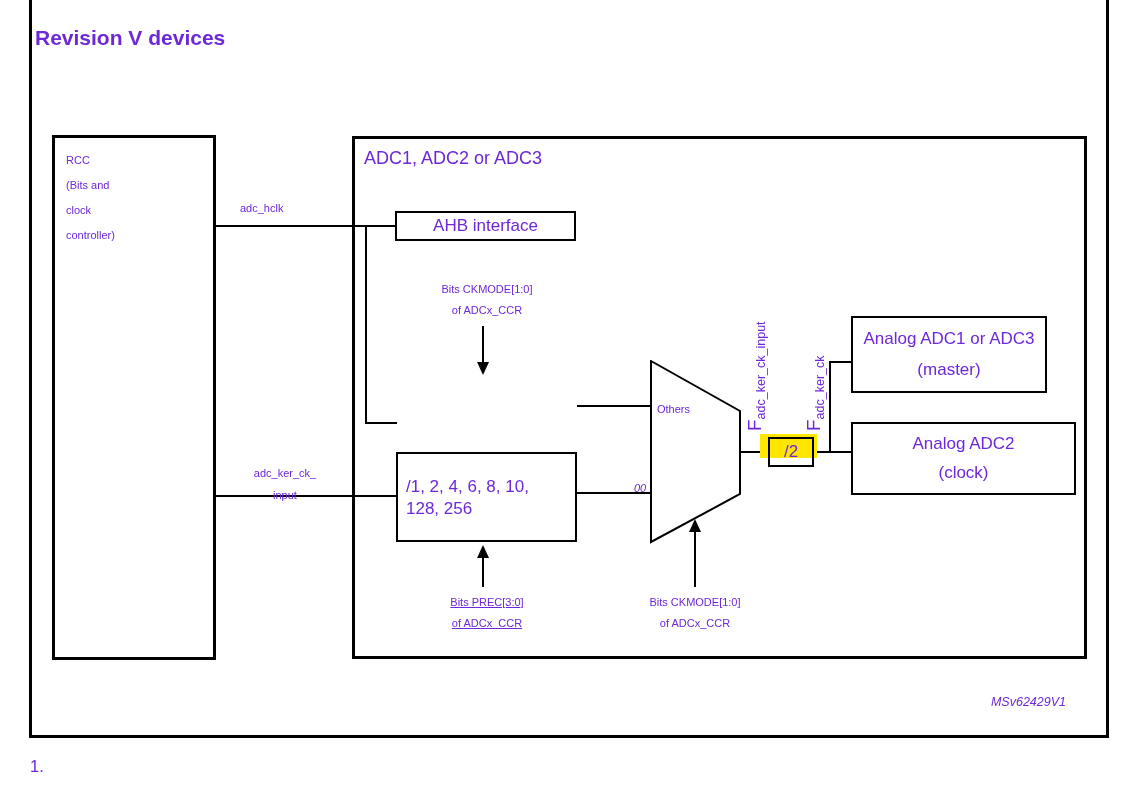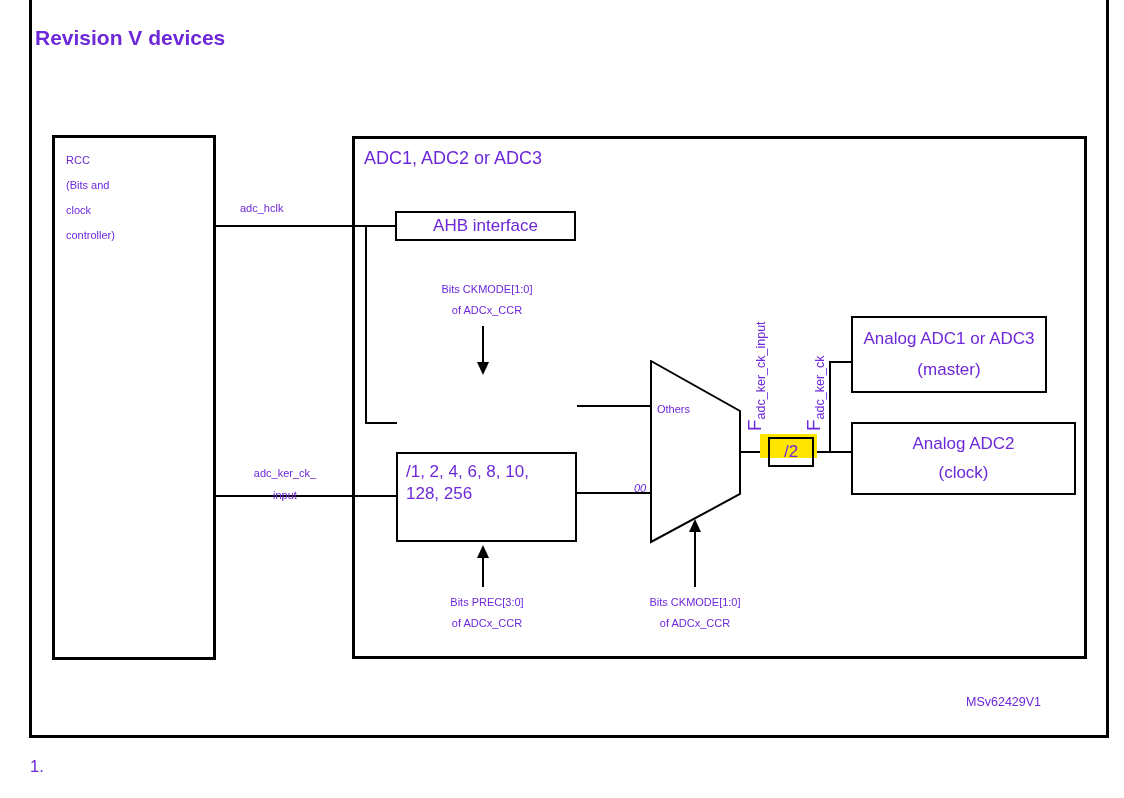--- a/index.html
+++ b/index.html
@@ -64,28 +64,28 @@
   <div class="vline" style="left:482px;top:326px;height:38px;"></div>
   <div class="arrow-down" style="left:477px;top:362px;"></div>
 
 
   <div class="hline" style="left:216px;top:495px;width:180px;"></div>
   <div class="label stack center" style="left:222px;top:446px;width:126px;line-height:22px;margin-top:16px;">
     <span>adc_ker_ck_</span>
     <span>input</span>
   </div>
 
-  <div class="box stack" style="left:396px;top:452px;width:181px;height:90px;font-size:17px;line-height:22px;padding:7px 0 0 8px;">
+  <div class="box stack" style="left:396px;top:452px;width:181px;height:90px;font-size:17px;line-height:22px;padding:22px 0 0 8px;">
     <span>/1, 2, 4, 6, 8, 10,</span>
     <span>128, 256</span>
   </div>
 
   <div class="arrow-up" style="left:477px;top:545px;"></div>
   <div class="vline" style="left:482px;top:556px;height:31px;"></div>
-  <div class="label stack center" style="left:397px;top:592px;width:180px;line-height:21px;">
+  <div class="label stack center" style="left:397px;top:592px;width:180px;line-height:21px;text-decoration:underline;">
     <span>Bits PREC[3:0]</span>
     <span>of ADCx_CCR</span>
   </div>
 
   <div class="hline" style="left:577px;top:405px;width:75px;"></div>
   <div class="hline" style="left:577px;top:492px;width:75px;"></div>
 
   <svg class="abs" style="left:650px;top:360px;" width="92" height="184" viewBox="0 0 92 184">
     <polygon points="1,1 90,51 90,134 1,182" fill="#ffffff" stroke="#000000" stroke-width="2"></polygon>
   </svg>
@@ -118,17 +118,17 @@
 
   <div class="box flexcol" style="left:851px;top:316px;width:196px;height:77px;font-size:17px;">
     <span>Analog ADC1 or ADC3</span>
     <span>(master)</span>
   </div>
   <div class="box flexcol" style="left:851px;top:422px;width:225px;height:73px;font-size:17px;">
     <span>Analog ADC2</span>
     <span>(clock)</span>
   </div>
 
-  <div class="watermark" style="left:966px;top:695px;width:100px;text-align:left;">MSv62429V1</div>
+  <div class="watermark" style="left:966px;top:695px;width:100px;text-align:right;font-style:italic;">MSv62429V1</div>
 
   <div class="footnote" style="left:30px;top:757px;">1.</div>
 
 </div>
 
 </body></html>

